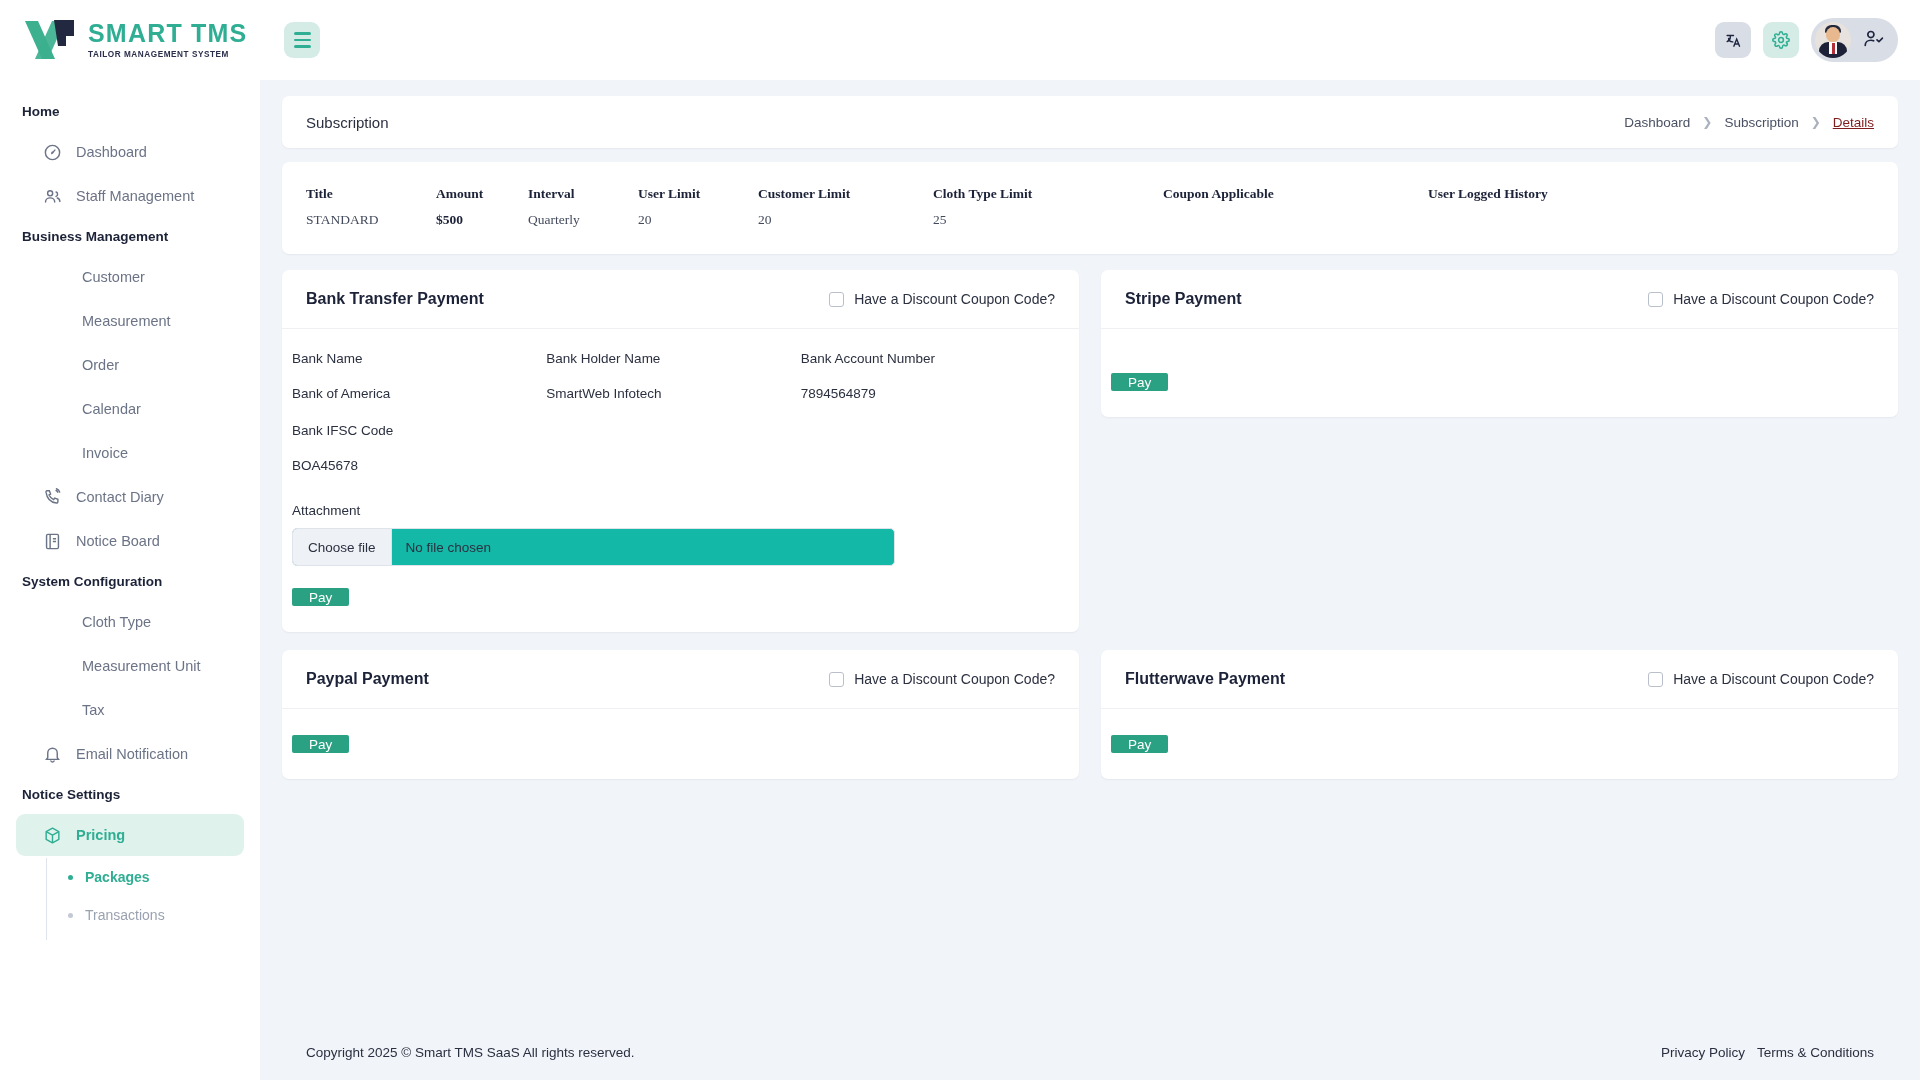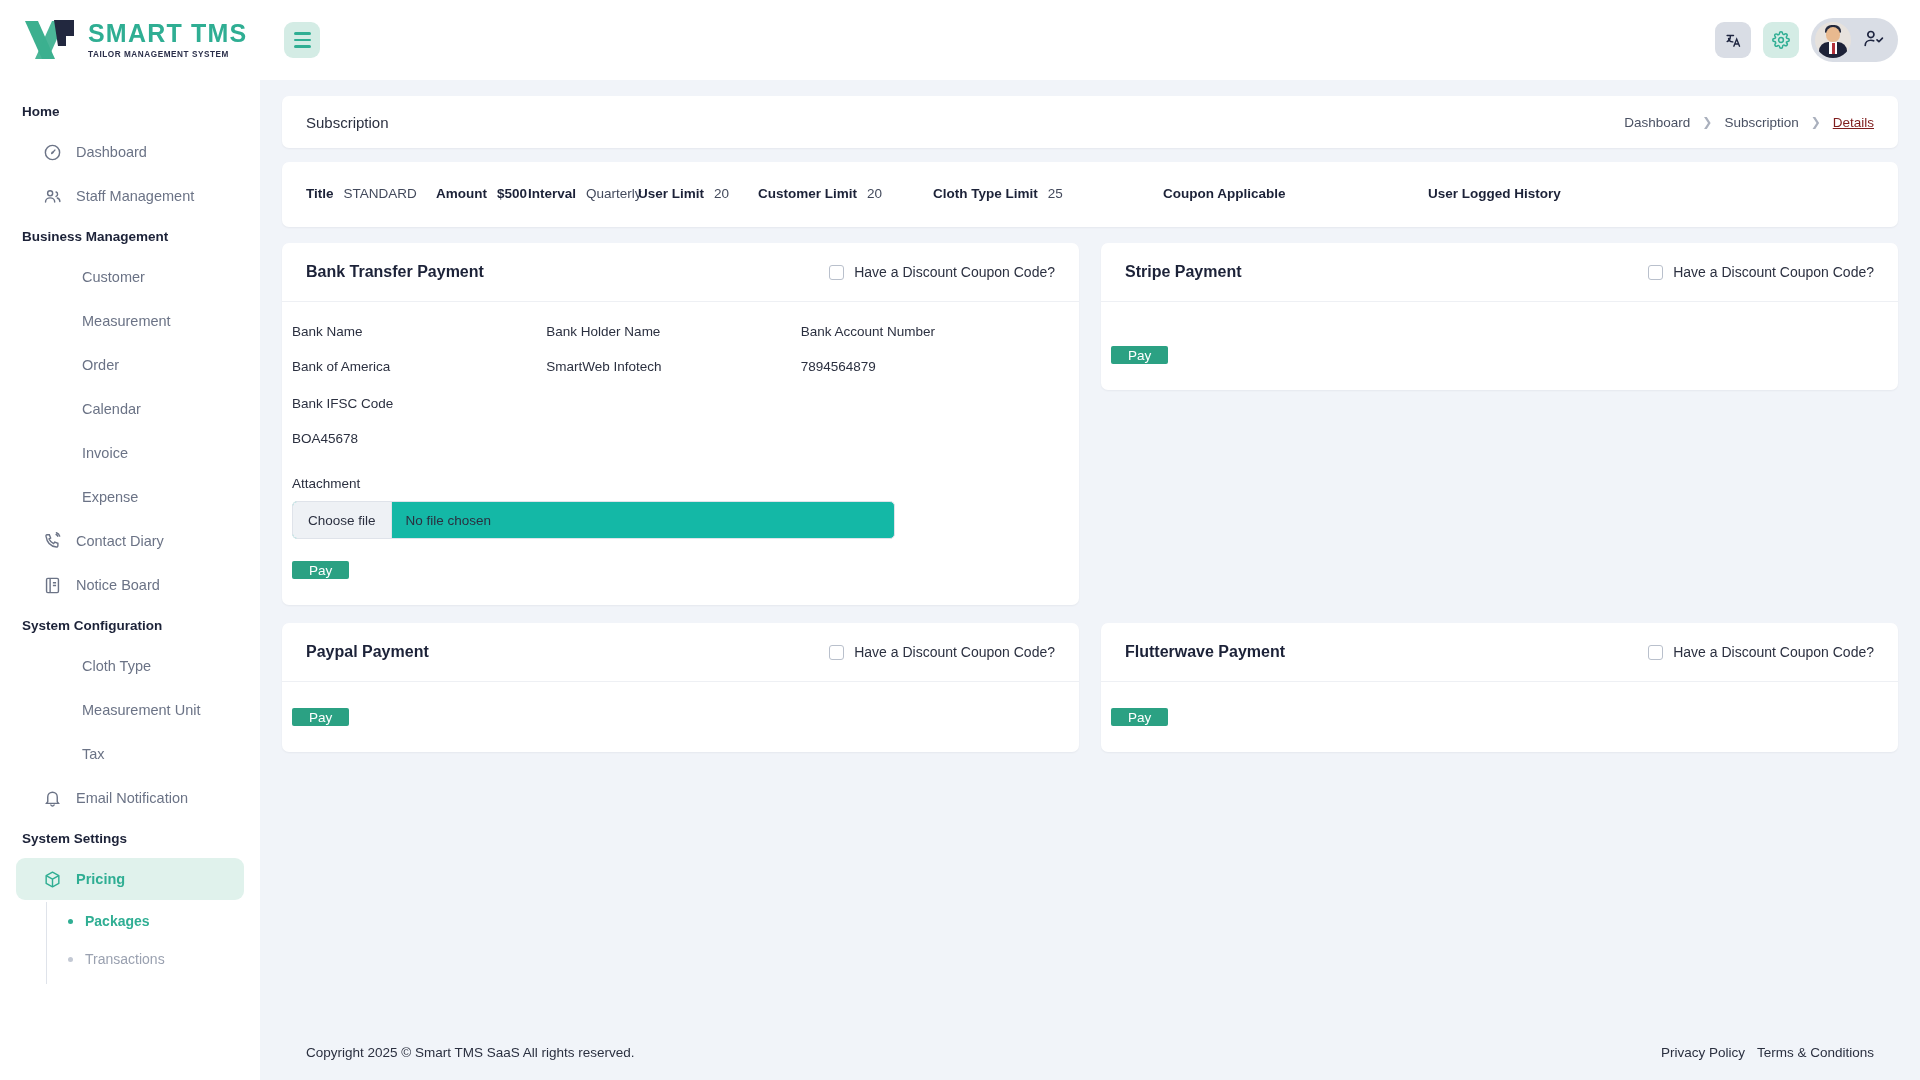--- a/index.html
+++ b/index.html
@@ -130,21 +130,21 @@
   .page-title { font-size: 15px; color: #2b3040; font-weight: 400; }
   .crumbs { display: flex; align-items: center; gap: 12px; font-size: 13.5px; }
   .crumbs a { color: #4a5163; text-decoration: none; cursor: pointer; }
   .crumbs .sep { color: #aab0bd; font-size: 12px; }
   .crumbs .cur { color: #7f1d1d; text-decoration: underline; }
 
   
   .summary {
     display: flex; padding: 24px 24px 26px 24px; margin-bottom: 16px;
   }
-  .sum-col { display: flex; flex-direction: row; gap: 10px; }
+  .sum-col { display: flex; flex-direction: column; gap: 10px; font-family: Liberation Serif, serif; }
   .sum-label { font-size: 13.5px; font-weight: 700; color: #1c2238; }
   .sum-value { font-size: 13.5px; color: #434a5c; }
   .sum-value.bold { font-weight: 700; color: #1c2238; }
 
   
   .pay-grid {
     display: grid; grid-template-columns: 1fr 1fr;
     column-gap: 22px; row-gap: 18px; align-items: start;
   }
   .pay-card-head {
@@ -292,23 +292,20 @@
     </div>
     <div class="side-item noicon">
       <span>Order</span>
     </div>
     <div class="side-item noicon">
       <span>Calendar</span>
     </div>
     <div class="side-item noicon">
       <span>Invoice</span>
     </div>
-    <div class="side-item noicon">
-      <span>Expense</span>
-    </div>
     <div class="side-item">
       <span class="ico">
         <svg width="19" height="19" viewBox="0 0 24 24" fill="none" stroke="currentColor" stroke-width="1.8" stroke-linecap="round">
           <path d="M5 3.5h3l1.6 4-2 1.4a12 12 0 0 0 5.8 5.8l1.4-2 4 1.6v3c0 1-.8 1.8-1.8 1.7C9.2 18.4 5.1 14.3 3.8 5.3 3.7 4.3 4.1 3.5 5 3.5z"></path>
           <path d="M16.5 3.2c1 .4 1.8 1.2 2.2 2.2M17 1c2 .7 3.5 2.2 4.1 4.2"></path>
         </svg>
       </span>
       <span>Contact Diary</span>
     </div>
     <div class="side-item">
@@ -335,21 +332,21 @@
     <div class="side-item">
       <span class="ico">
         <svg width="19" height="19" viewBox="0 0 24 24" fill="none" stroke="currentColor" stroke-width="1.8" stroke-linecap="round">
           <path d="M18 16V10a6 6 0 1 0-12 0v6l-1.6 2.2h15.2z"></path>
             <path d="M10 20.2a2.2 2.2 0 0 0 4 0"></path>
         </svg>
       </span>
       <span>Email Notification</span>
     </div>
 
-    <div class="side-group">System Settings</div>
+    <div class="side-group">Notice Settings</div>
     <div class="side-item active">
       <span class="ico">
         <svg width="19" height="19" viewBox="0 0 24 24" fill="none" stroke="currentColor" stroke-width="1.8" stroke-linejoin="round">
           <path d="M12 2.8l8 4.3v9.8l-8 4.3-8-4.3V7.1z"></path>
             <path d="M4 7.1l8 4.3 8-4.3M12 11.4V21"></path>
         </svg>
       </span>
       <span>Pricing</span>
     </div>
     <div class="sub-wrap">

